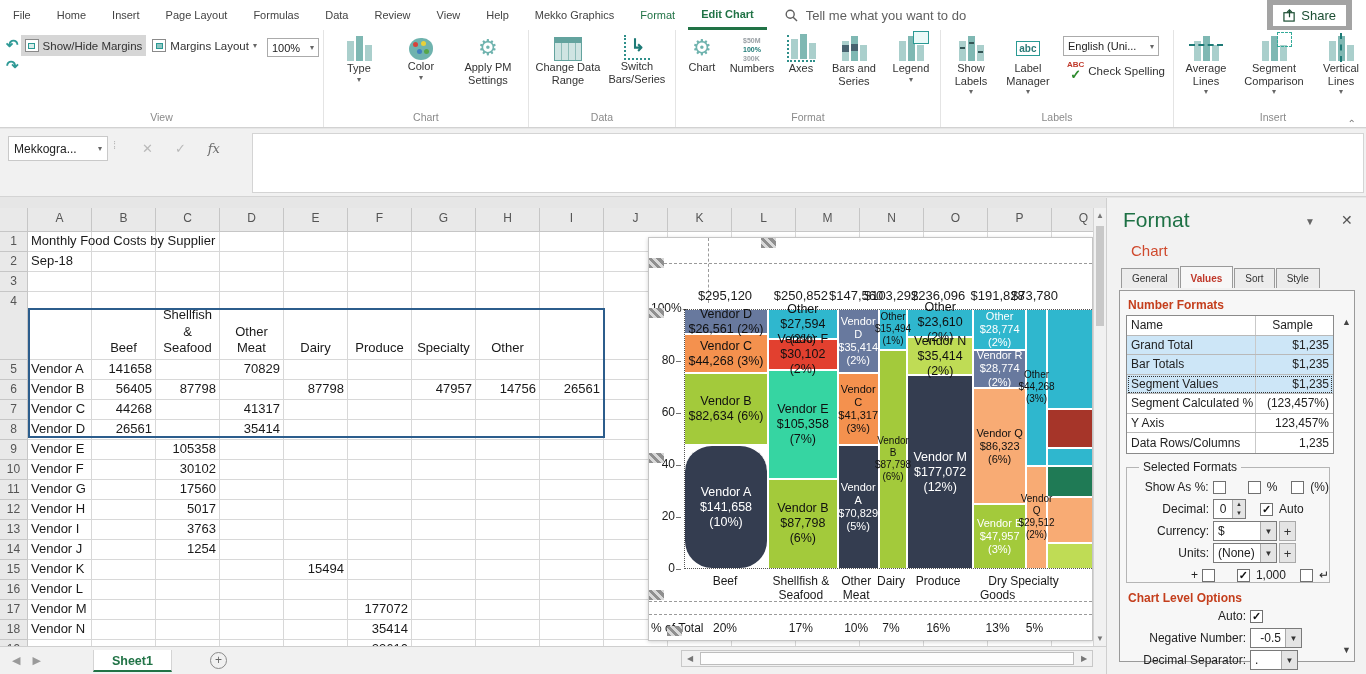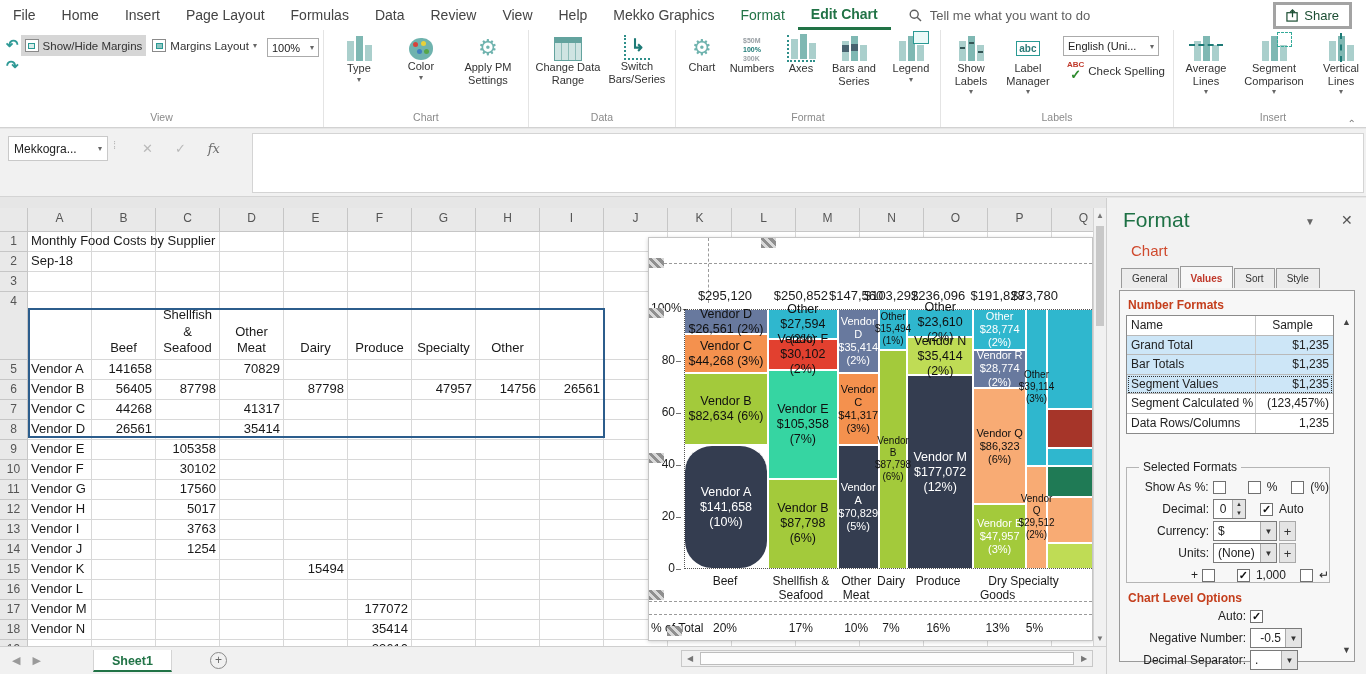--- a/index.html
+++ b/index.html
@@ -1,26 +1,26 @@
 <!DOCTYPE html>
 <html><head>
 <meta charset="utf-8">
 <style>
   * { margin:0; padding:0; box-sizing:border-box; }
   html,body { width:1366px; height:674px; overflow:hidden; background:#e6e6e6;
     font-family:"Liberation Sans", sans-serif; color:#222; }
   
   #tabbar { position:absolute; left:0; top:0; width:1366px; height:30px; background:#fff; display:flex; align-items:center; }
   #tab-strip { display:flex; height:30px; align-items:center; }
-  .apptab { padding:4px 13px; font-size:14px; color:#444; height:30px; display:flex; align-items:center; cursor:default; white-space:nowrap; }
+  .apptab { padding:4px 13px; font-size:11px; color:#444; height:30px; display:flex; align-items:center; cursor:default; white-space:nowrap; }
   .apptab.green { color:#217346; }
   .apptab.active { color:#217346; font-weight:bold; border-bottom:3px solid #217346; }
   #tellme { display:flex; align-items:center; gap:8px; margin-left:18px; color:#5f5f5f; font-size:13px; }
   #share { margin-left:auto; margin-right:14px; display:flex; align-items:center; gap:5px;
-    border:3px solid #a3a3a3; padding:3px 10px; font-size:13px; color:#1c4e33; }
+    border:6px solid #a3a3a3; padding:3px 10px; font-size:13px; color:#1c4e33; }
   
   #ribbon { position:absolute; left:0; top:30px; width:1366px; height:98px; background:#fff; border-bottom:1px solid #d2d2d2; display:flex; }
   .rgroup { display:flex; flex-direction:column; border-right:1px solid #e4e4e4; padding:2px 4px 0 4px; }
   .rcontent { flex:1; display:flex; align-items:flex-start; }
   .rlabel { height:17px; text-align:center; font-size:10.5px; color:#8a8a8a; line-height:15px; }
   .bigbtn { width:62px; display:flex; flex-direction:column; align-items:center; text-align:center;
     font-size:11px; color:#333; line-height:1.15; padding-top:3px; cursor:default; }
   .bigbtn .dd { font-size:8px; color:#666; }
   .smallbtn { display:flex; align-items:center; gap:4px; font-size:11.5px; color:#333; padding:2px 4px; height:21px; white-space:nowrap; }
   .smallbtn.pressed { background:#d6d6d6; }
@@ -908,21 +908,21 @@
           </div>
           <div class="mseg" style="height: 45%; background: rgb(248, 171, 116); color: rgb(16, 16, 16); font-size: 11px;">
             <span>Vendor Q $86,323 (6%)</span>
           </div>
           <div class="mseg" style="height: 25%; background: rgb(163, 202, 59); color: rgb(255, 255, 255); font-size: 11px;">
             <span>Vendor B $47,957 (3%)</span>
           </div>
         </div>
         <div class="mcol" style="width: 20.5px; flex: 0 0 20.5px;">
           <div class="mseg" style="height: 60%; background: rgb(47, 183, 206); color: rgb(16, 16, 16); font-size: 10px;">
-            <span>Other $39,114 (3%)</span>
+            <span>Other $44,268 (3%)</span>
           </div>
           <div class="mseg" style="height: 40%; background: rgb(248, 171, 116); color: rgb(16, 16, 16); font-size: 10px;">
             <span>Vendor Q $29,512 (2%)</span>
           </div>
         </div>
         <div class="mcol" style="width: 49.2px; flex: 0 0 49.2px;">
           <div class="mseg" style="height: 38%; background: rgb(47, 183, 206); color: rgb(255, 255, 255); font-size: 11px;">
             <span></span>
           </div>
           <div class="mseg" style="height: 15%; background: rgb(166, 53, 41); color: rgb(255, 255, 255); font-size: 11px;">
@@ -1016,20 +1016,24 @@
           </div>
           <div class="nfrow hl sel">
             <div class="nfname">Segment Values</div>
             <div class="nfsample">$1,235</div>
           </div>
           <div class="nfrow">
             <div class="nfname">Segment Calculated %</div>
             <div class="nfsample">(123,457%)</div>
           </div>
           <div class="nfrow">
+            <div class="nfname">Y Axis</div>
+            <div class="nfsample">123,457%</div>
+          </div>
+          <div class="nfrow">
             <div class="nfname">Data Rows/Columns</div>
             <div class="nfsample">1,235</div>
           </div>
         </div>
     </div>
     <div id="pg-up">▲</div>
     <div id="pg-dn">▼</div>
 
     <div id="groupbox">
       <div id="gb-label">Selected Formats</div>

